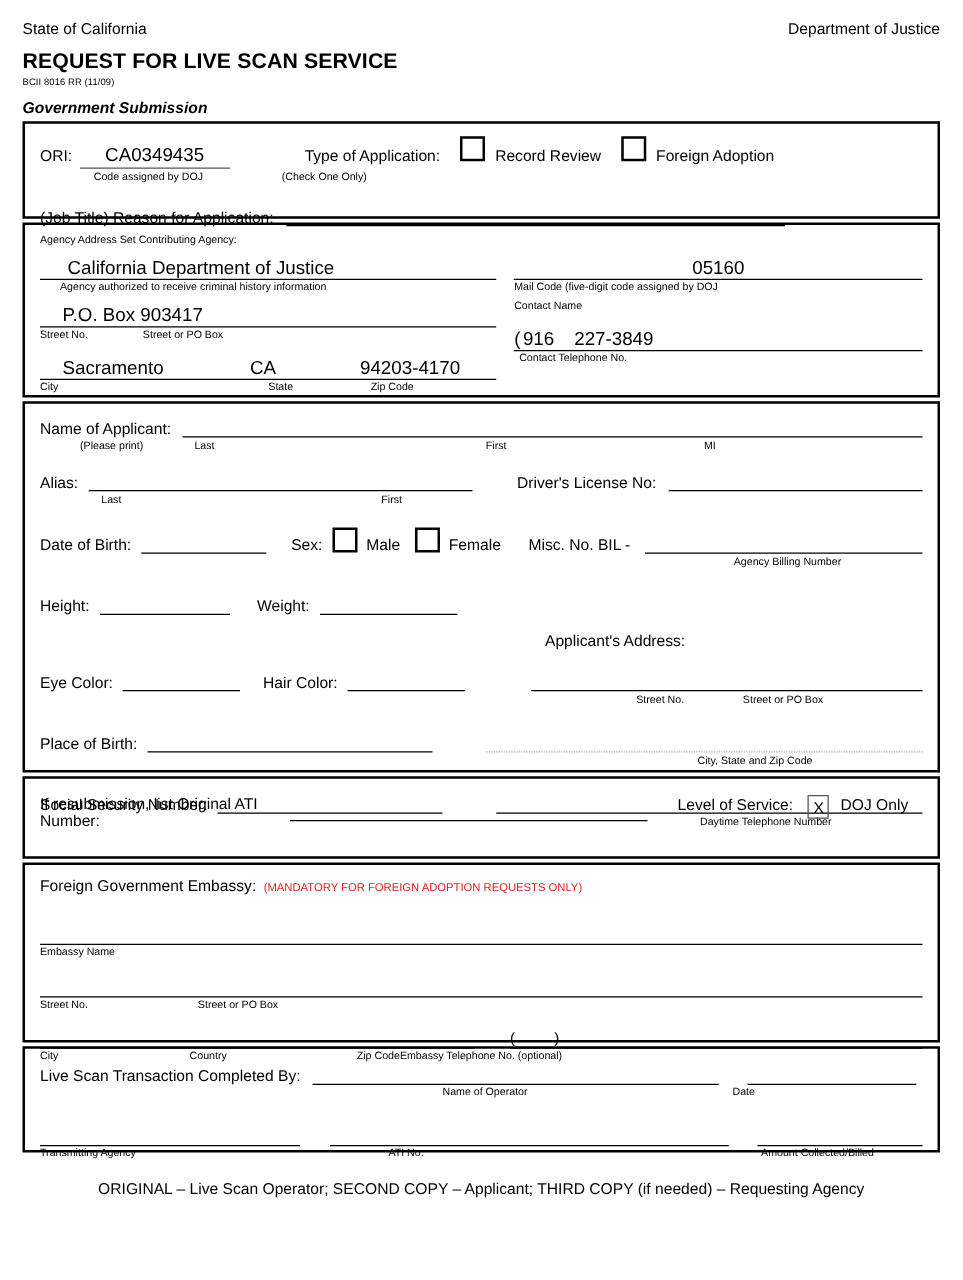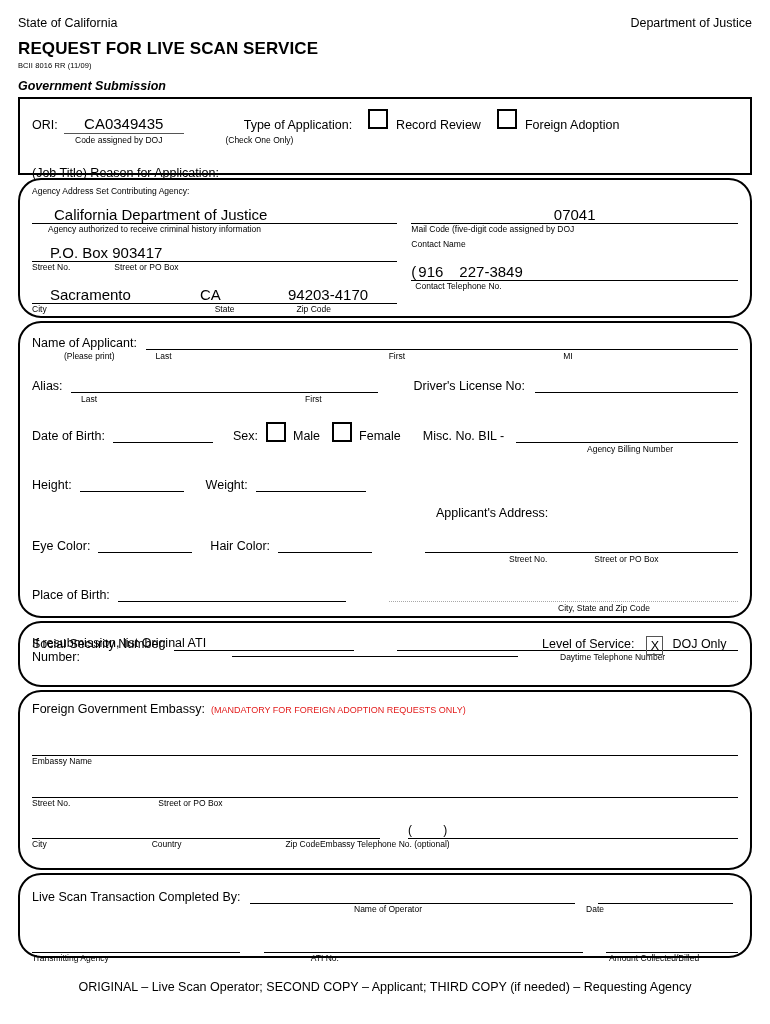--- a/index.html
+++ b/index.html
@@ -13,21 +13,21 @@
 
   
   .hdr{display:flex;justify-content:space-between;align-items:baseline;padding-top:16px;}
   .hdr span{font-size:12.5px;}
   .title{font-size:17px;font-weight:bold;letter-spacing:.1px;margin-top:9px;}
   .formno{font-size:7.5px;margin-top:2px;letter-spacing:.1px;}
   .subtitle{font-size:12.5px;font-weight:bold;font-style:italic;margin-top:9px;margin-bottom:4px;}
 
   
   .sec{border:2px solid #000;box-sizing:border-box;position:relative;}
-  .sec + .sec{margin-top:3px;border-radius:23px;}
+  .sec + .sec{margin-top:3px;}
 
   
   .rule{border-bottom:1px solid #000000;}
   .rule-dot{border-bottom:1px dotted #a8a8a8;}
   .rule-blk{border-bottom:1px solid #000;}
 
   .lbl{font-size:12.5px;white-space:nowrap;}
   .lbl-sm{font-size:8.5px;white-space:nowrap;}
   .val{font-size:14px;white-space:nowrap;}
   .val-lg{font-size:15px;white-space:nowrap;}
@@ -54,21 +54,21 @@
   .capt{height:15px;display:flex;}
   .capt span{position:relative;}
 
   
   #sec3{height:297px;padding:8px 12px 0 12px;}
 
   
   #sec4{height:66px;padding:13px 12px 0 12px;}
 
   
-  #sec5{height:180px;padding:10px 12px 0 12px;}
+  #sec5{height:144px;padding:10px 12px 0 12px;}
 
   
   #sec6{height:85px;padding:10px 12px 0 12px;}
 
   .footer{text-align:center;font-size:12.5px;margin-top:22px;}
   .red{color:#e21b1b;font-size:9px;}
 </style>
 </head>
 <body>
 
@@ -131,21 +131,21 @@
         </div>
         <div class="capt">
           <span class="lbl-sm">City</span>
           <span class="lbl-sm" style="margin-left:168px;">State</span>
           <span class="lbl-sm" style="margin-left:62px;">Zip Code</span>
         </div>
       </div>
 
       <div class="colR">
         <div class="fldline rule" style="height:27px;justify-content:center;">
-          <span class="val-lg">07041</span>
+          <span class="val-lg">05160</span>
         </div>
         <div class="capt">
           <span class="lbl-sm">Mail Code (five-digit code assigned by DOJ</span>
         </div>
 
         <div class="capt">
           <span class="lbl-sm">Contact Name</span>
         </div>
 
         <div class="fldline rule" style="height:26px;">

